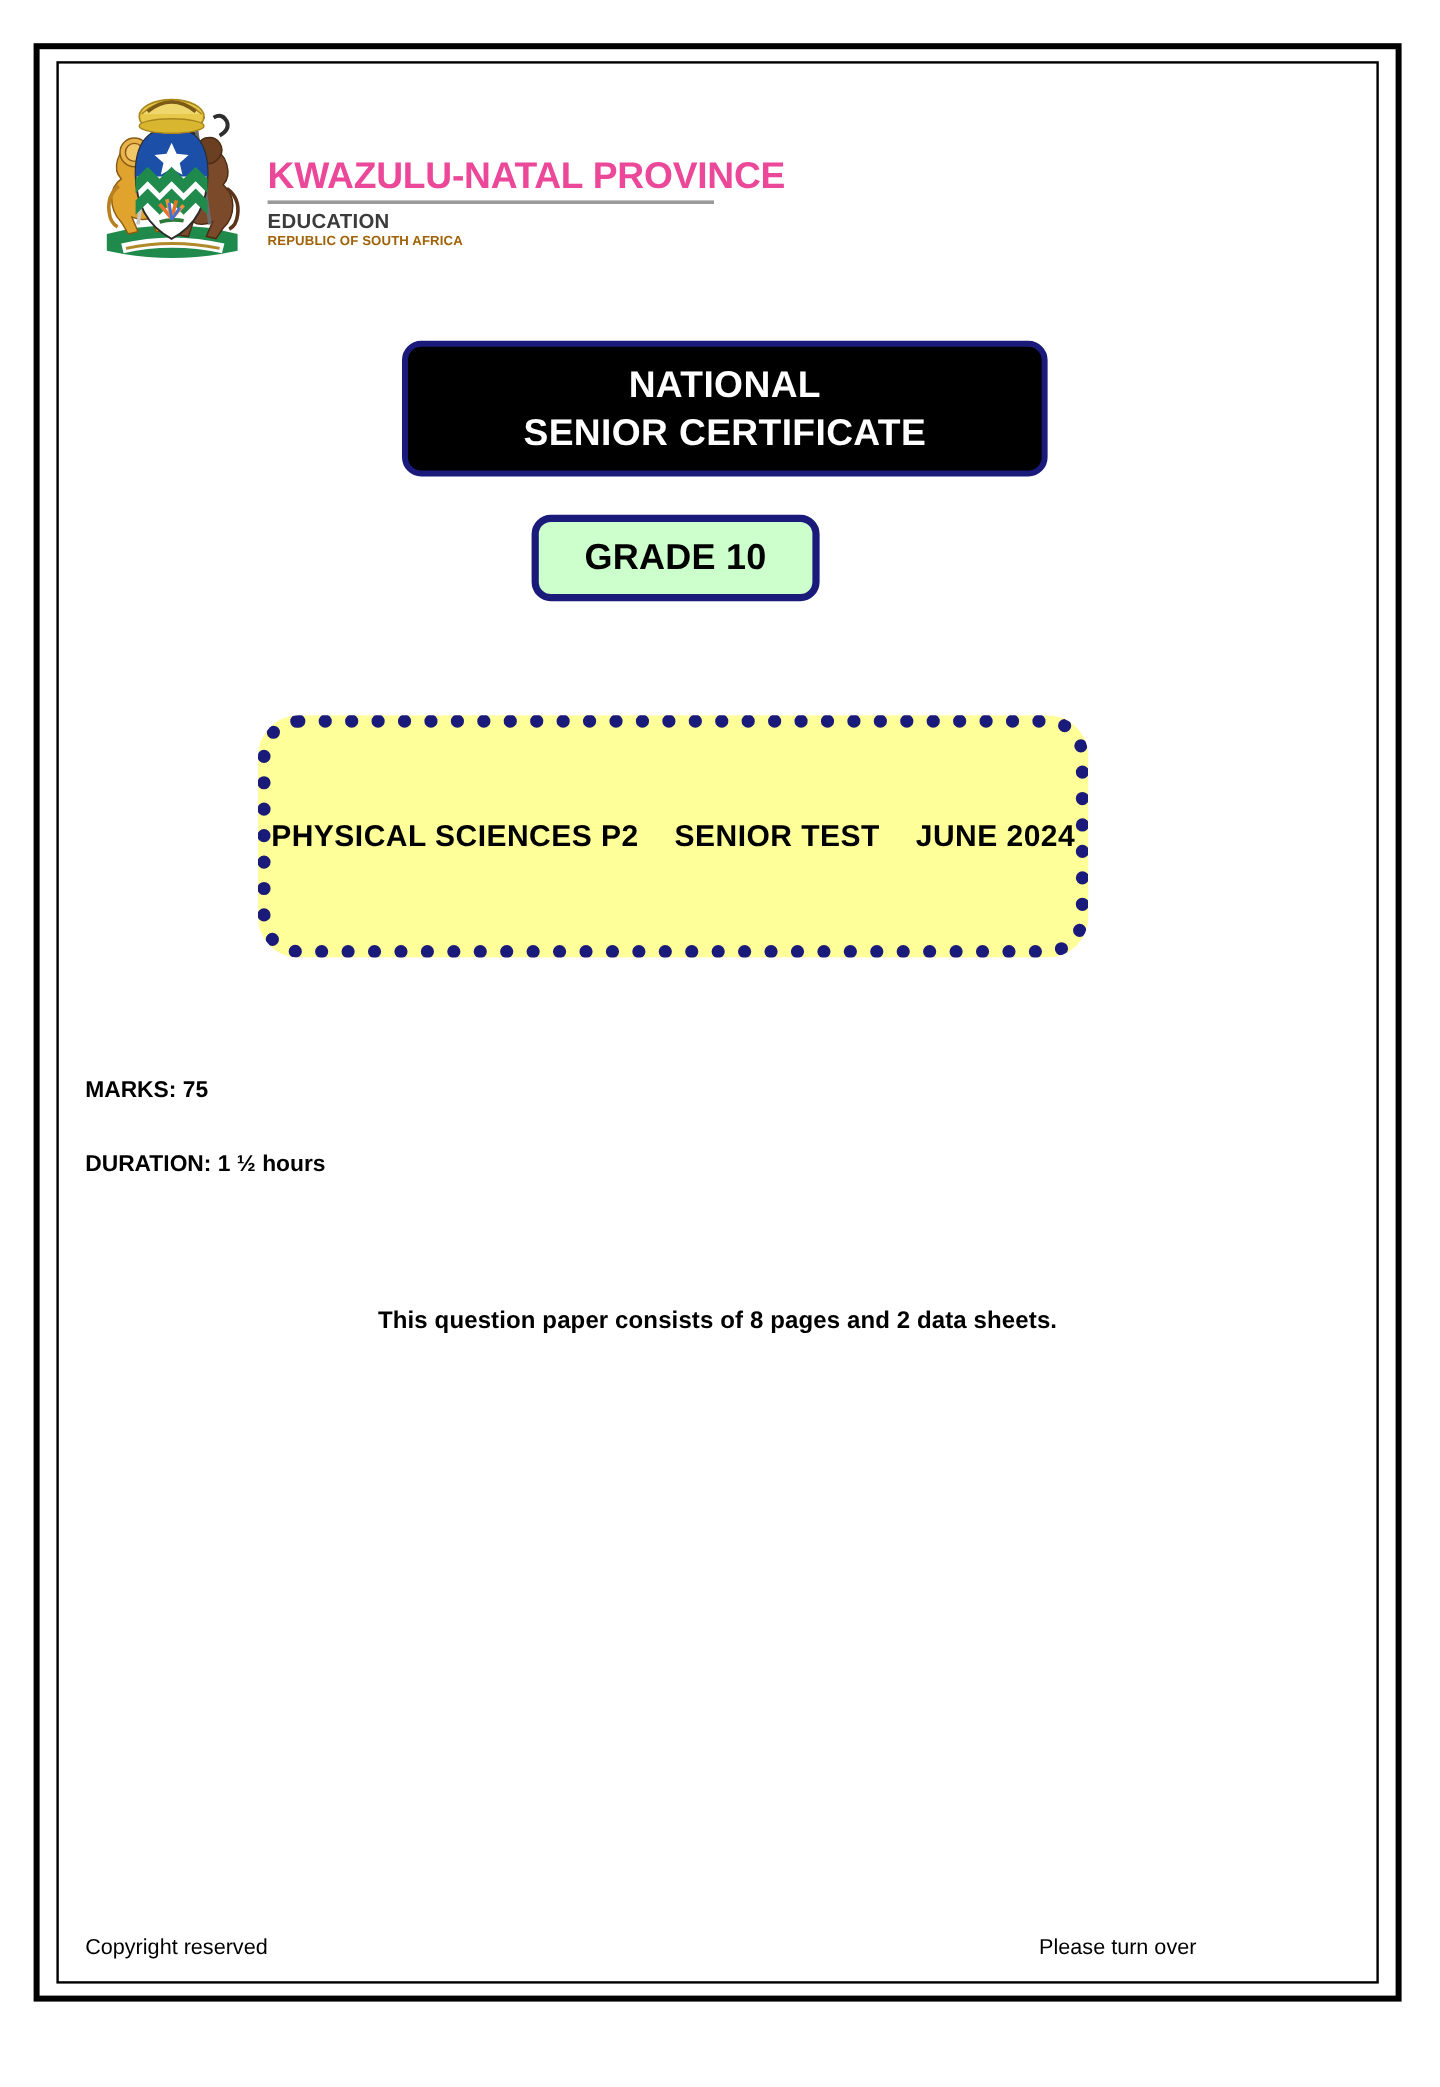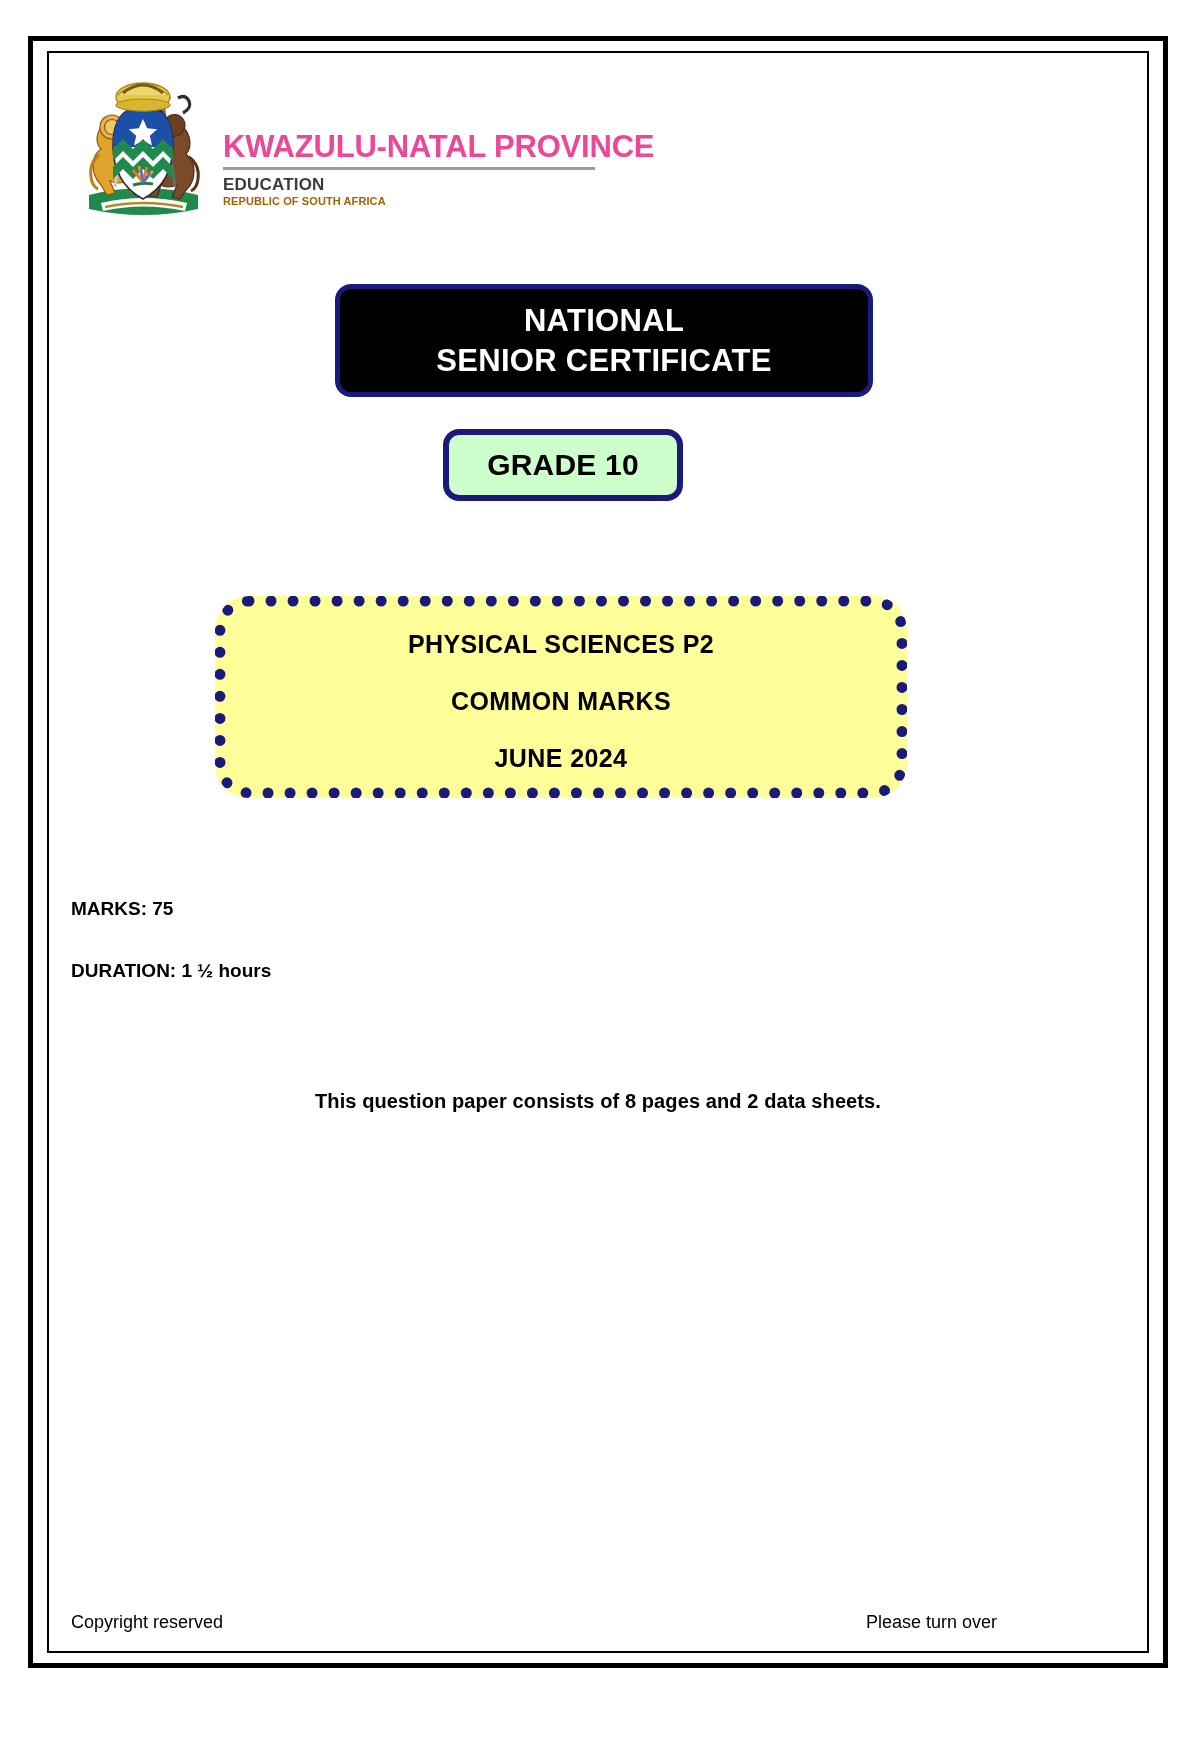--- a/index.html
+++ b/index.html
@@ -153,23 +153,23 @@
     position: absolute;
     left: 166px;
     top: 543px;
     width: 692px;
     height: 202px;
     background: #ffff99;
     border: 11px dotted #1a1a7a;
     border-radius: 34px;
     box-sizing: border-box;
     display: flex;
-    flex-direction: column;
+    flex-direction: row;
     align-items: center;
-    justify-content: flex-end;
+    justify-content: space-between;
   }
   .subject-line {
     color: #000000;
     font-size: 25px;
     font-weight: bold;
     letter-spacing: 0.4px;
     text-align: center;
     margin: 14px 0;
   }
 
@@ -298,21 +298,21 @@
           <div class="nsc-line">NATIONAL</div>
           <div class="nsc-line">SENIOR CERTIFICATE</div>
         </div>
 
         <div id="grade-box">
           <div class="grade-text">GRADE 10</div>
         </div>
 
         <div id="subject-box">
           <div class="subject-line">PHYSICAL SCIENCES P2</div>
-          <div class="subject-line">COMMON MARKS</div>
+          <div class="subject-line">SENIOR TEST</div>
           <div class="subject-line">JUNE 2024</div>
         </div>
 
         <div id="meta">
           <div class="meta-row">
             <span class="meta-label">MARKS:</span>
             <span class="meta-value">75</span>
           </div>
           <div class="meta-row">
             <span class="meta-label">DURATION:</span>

